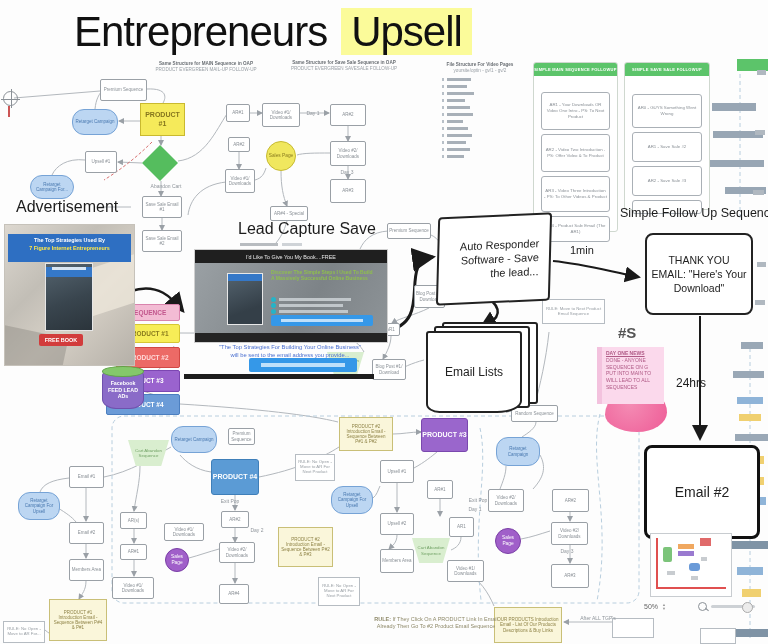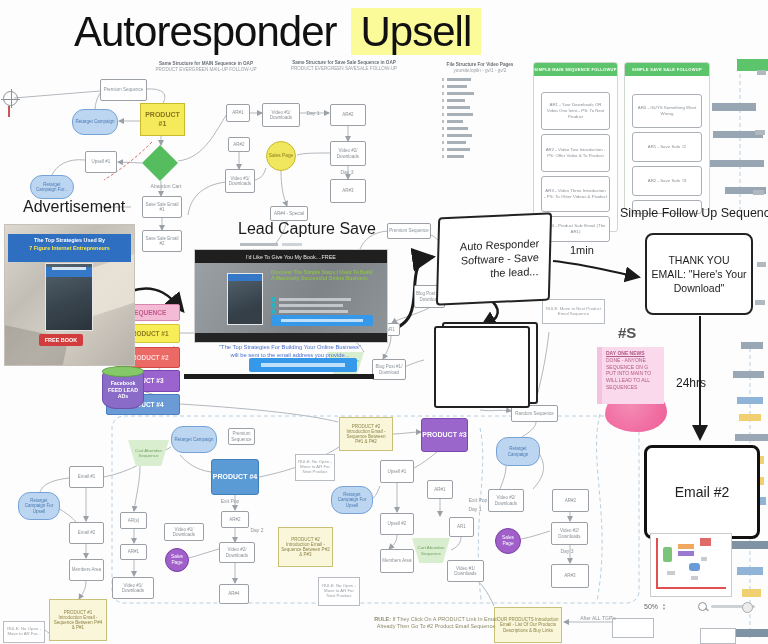--- a/index.html
+++ b/index.html
@@ -288,21 +288,21 @@
       <div class="deco" style="left: 737px; top: 567px; width: 26px; height: 8px; background: rgb(143, 180, 216);"></div>
       <div class="deco" style="left: 742px; top: 589px; width: 19px; height: 8px; background: rgb(240, 208, 112);"></div>
       <div class="deco" style="left: 729px; top: 629px; width: 40px; height: 8px; background: rgb(127, 147, 165);"></div>
       <div class="deco" style="left: 240px; top: 243px; width: 38px; height: 3px; background: rgb(184, 188, 192);"></div>
       <div class="deco" style="left: 282px; top: 243px; width: 20px; height: 3px; background: rgb(207, 211, 215);"></div>
       <div class="deco" style="left: 612px; top: 618px; width: 40px; height: 18px; background: rgb(255, 255, 255); border: 1px solid rgb(182, 188, 194);"></div>
       <div class="deco" style="left: 700px; top: 628px; width: 34px; height: 14px; background: rgb(255, 255, 255); border: 1px solid rgb(182, 188, 194);"></div>
     </div>
 
   <div class="title">
-    <span>Autoresponder</span><span class="hl">Upsell</span>
+    <span>Entrepreneurs</span><span class="hl">Upsell</span>
   </div>
 
   <div class="colhead" style="left:150px;top:61px;width:112px;">
     <div class="m">Same Structure for MAIN Sequence in OAP</div>
     <div class="s">PRODUCT EVERGREEN MAIL-UP FOLLOW-UP</div>
   </div>
   <div class="colhead" style="left:282px;top:60px;width:124px;">
     <div class="m">Same Structure for Save Sale Sequence in OAP</div>
     <div class="s">PRODUCT EVERGREEN SAVESALE FOLLOW-UP</div>
   </div>
@@ -405,21 +405,21 @@
   <div class="gpanel" style="left:624px;top:62px;width:84px;height:146px;">
     <div class="gp-head">SIMPLE SAVE SALE FOLLOWUP</div>
     <div class="gp-body">
         <div class="gp-item" style="top: 18px; height: 34px;">AR0 - GUYS Something Went Wrong</div>
         <div class="gp-item" style="top: 56px; height: 30px;">AR1 - Save Sale #2</div>
         <div class="gp-item" style="top: 90px; height: 30px;">AR2 - Save Sale #3</div>
         <div class="gp-item" style="top: 124px; height: 14px;"></div>
       </div>
   </div>
 
-  <div class="seclbl" style="left:23px;top:198px;font-size:16px;">Advertisement</div>
+  <div class="seclbl" style="left:16px;top:198px;font-size:16px;">Advertisement</div>
   <div class="seclbl" style="left:238px;top:220px;font-size:16px;">Lead Capture Save</div>
   <div class="seclbl" style="left:620px;top:206px;font-size:12.5px;">Simple Follow Up Sequence</div>
   <div class="seclbl" style="left:618px;top:324px;font-size:15px;font-weight:bold;color:#555;">#S</div>
   <div class="seclbl" style="left:570px;top:244px;font-size:11px;">1min</div>
   <div class="seclbl" style="left:676px;top:376px;font-size:12px;">24hrs</div>
 
   <div class="ad">
     <div class="blob1"></div>
     <div class="blob2"></div>
     <div class="banner">
@@ -471,20 +471,21 @@
   <div class="lp-btn2">
       <i></i>
     </div>
   <div class="lp-divider"></div>
 
   <div class="arsoft">Auto Responder Software - Save the lead...</div>
 
   <div class="elists">
     <div class="pg p1"></div>
     <div class="pg p2"></div>
+    <div class="pg p3">Email Lists</div>
   </div>
 
   <div class="tybox">THANK YOU EMAIL: "Here's Your Download"</div>
   <div class="e2box">Email #2</div>
 
   <div class="blob"></div>
   <div class="sticky">
       <div id="sticky-lines">
         <div class="l0">DAY ONE NEWS</div>
         <div>DONE - ANYONE</div>

